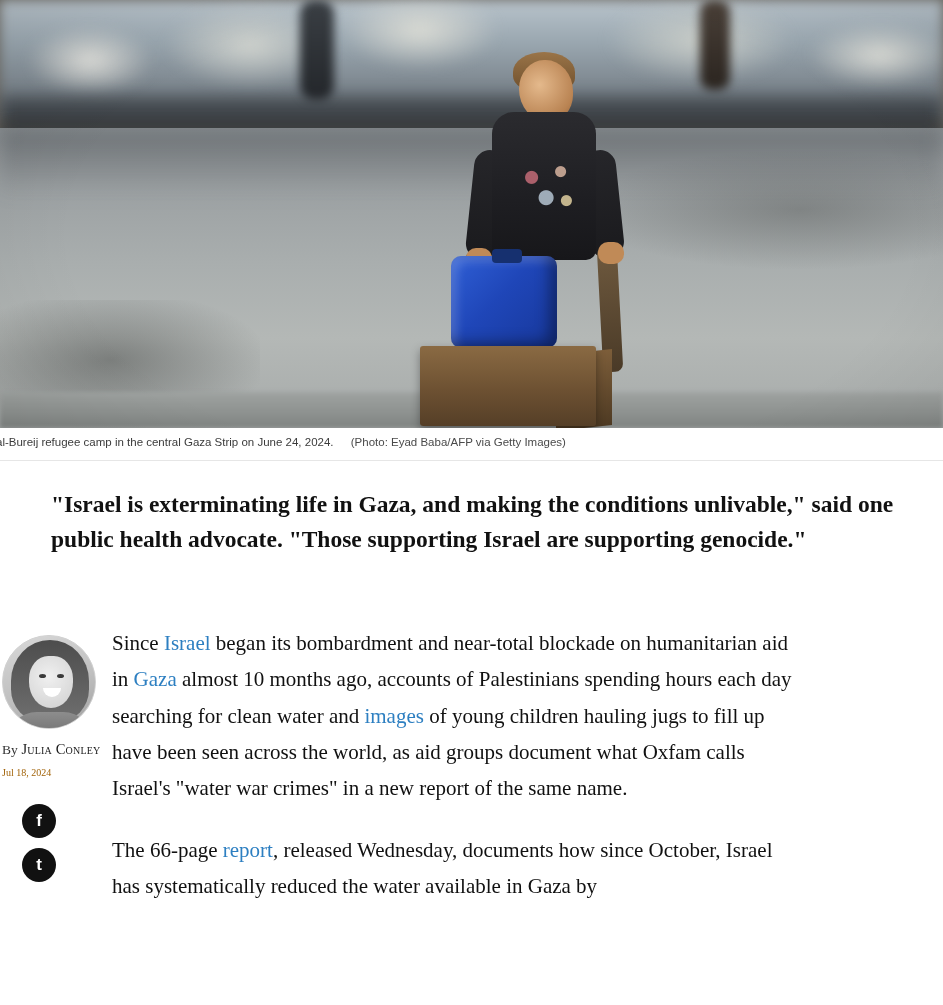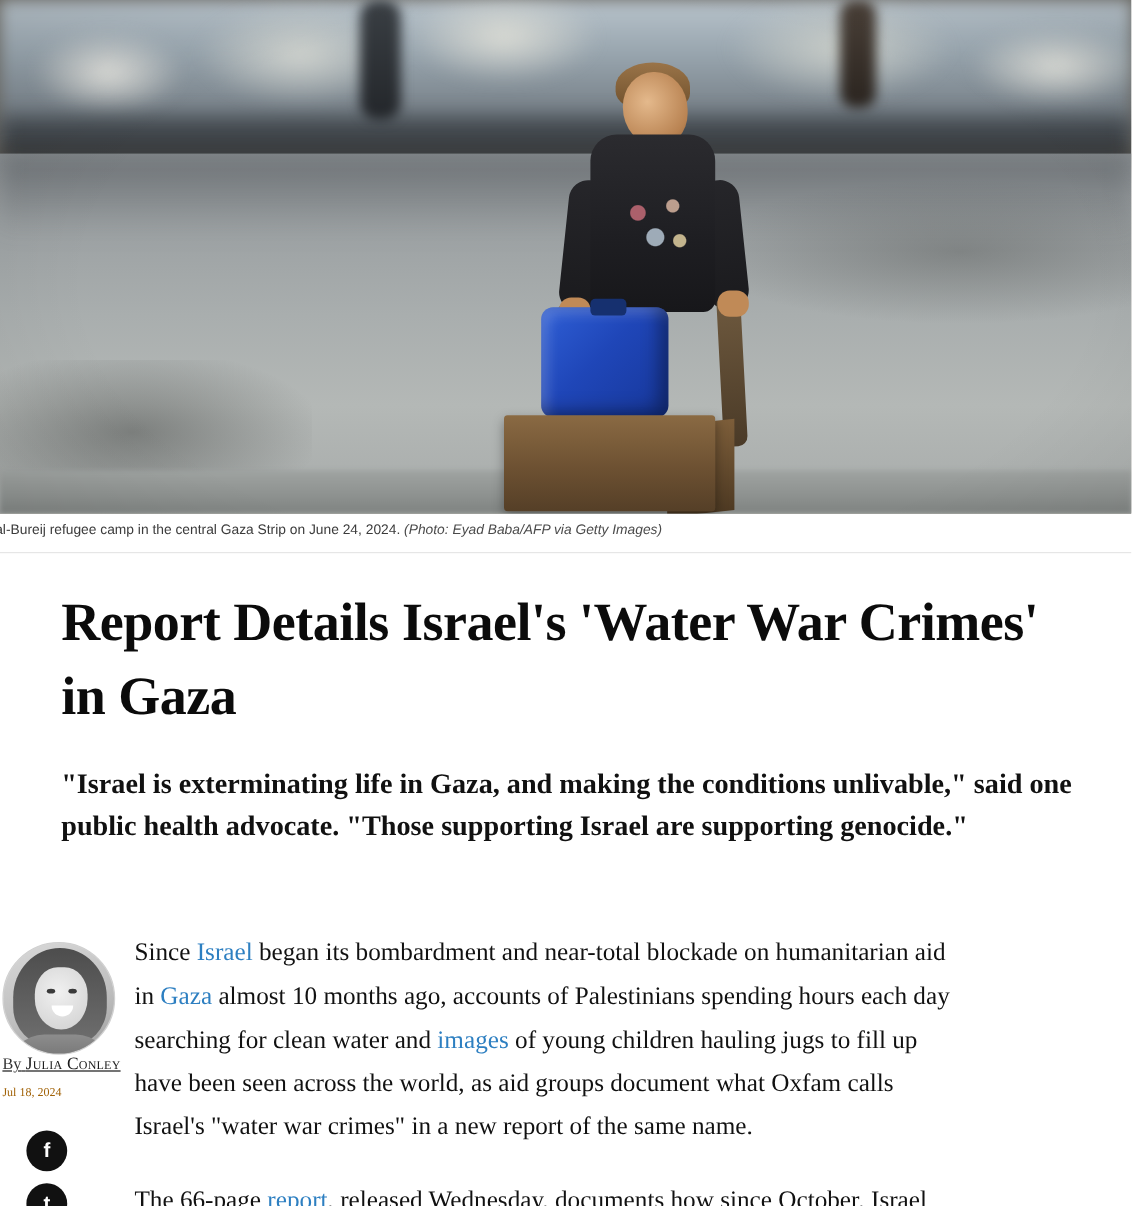--- a/index.html
+++ b/index.html
@@ -169,21 +169,21 @@
     font-family: "Liberation Sans", sans-serif;
     font-size: 11.5px;
     color: #3b3b3b;
     line-height: 1.2;
     padding-left: 0px;
     margin-left: -4px;
     white-space: nowrap;
   }
   .caption-credit {
     color: #4a4a4a;
-    font-style: italic;
+    margin-left: 14px;
   }
 
   
   .article {
     padding: 26px 46px 0 51px;
   }
   h1.headline {
     font-family: "Liberation Serif", serif;
     font-size: 45px;
     line-height: 1.38;
@@ -240,26 +240,25 @@
   }
   .av-eye-l { position:absolute; left:36px; top:38px; width:7px; height:4px; background:#3a3a3a; border-radius:50%; }
   .av-eye-r { position:absolute; left:54px; top:38px; width:7px; height:4px; background:#3a3a3a; border-radius:50%; }
   .av-smile { position:absolute; left:40px; top:52px; width:18px; height:9px; background:#fff; border-radius: 0 0 10px 10px; }
   .av-shoulders {
     position: absolute; left: 4px; top: 76px; width: 86px; height: 30px;
     background: linear-gradient(180deg,#8d8d8d,#6a6a6a);
     border-radius: 40px 40px 0 0;
   }
   .by-line {
-    margin-top: 0;
+    margin-top: 12px;
     font-family: "Liberation Serif", serif;
     font-size: 14.5px;
     color: #1a1a1a;
     white-space: nowrap;
-    text-decoration: underline;
   }
   .by-prefix { font-size: 13.5px; color: #333; }
   .by-author {
     font-variant: small-caps;
     letter-spacing: 0.2px;
   }
   .by-date {
     margin-top: 9px;
     font-family: "Liberation Serif", serif;
     font-size: 10px;
@@ -337,21 +336,20 @@
   </div>
 
   <div class="caption-bar">
     <div class="caption-text">
       <span>al-Bureij refugee camp in the central Gaza Strip on June 24, 2024.</span>
       <span class="caption-credit">(Photo: Eyad Baba/AFP via Getty Images)</span>
     </div>
   </div>
 
   <div class="article">
-    <h1 class="headline">Report Details Israel's 'Water War Crimes' in Gaza</h1>
     <div class="deck">"Israel is exterminating life in Gaza, and making the conditions unlivable," said one public health advocate. "Those supporting Israel are supporting genocide."</div>
   </div>
 
   <div class="body-wrap">
 
     <div class="byline-col">
       <div class="avatar">
         <div class="av-bg"></div>
         <div class="av-hair"></div>
         <div class="av-face"></div>

